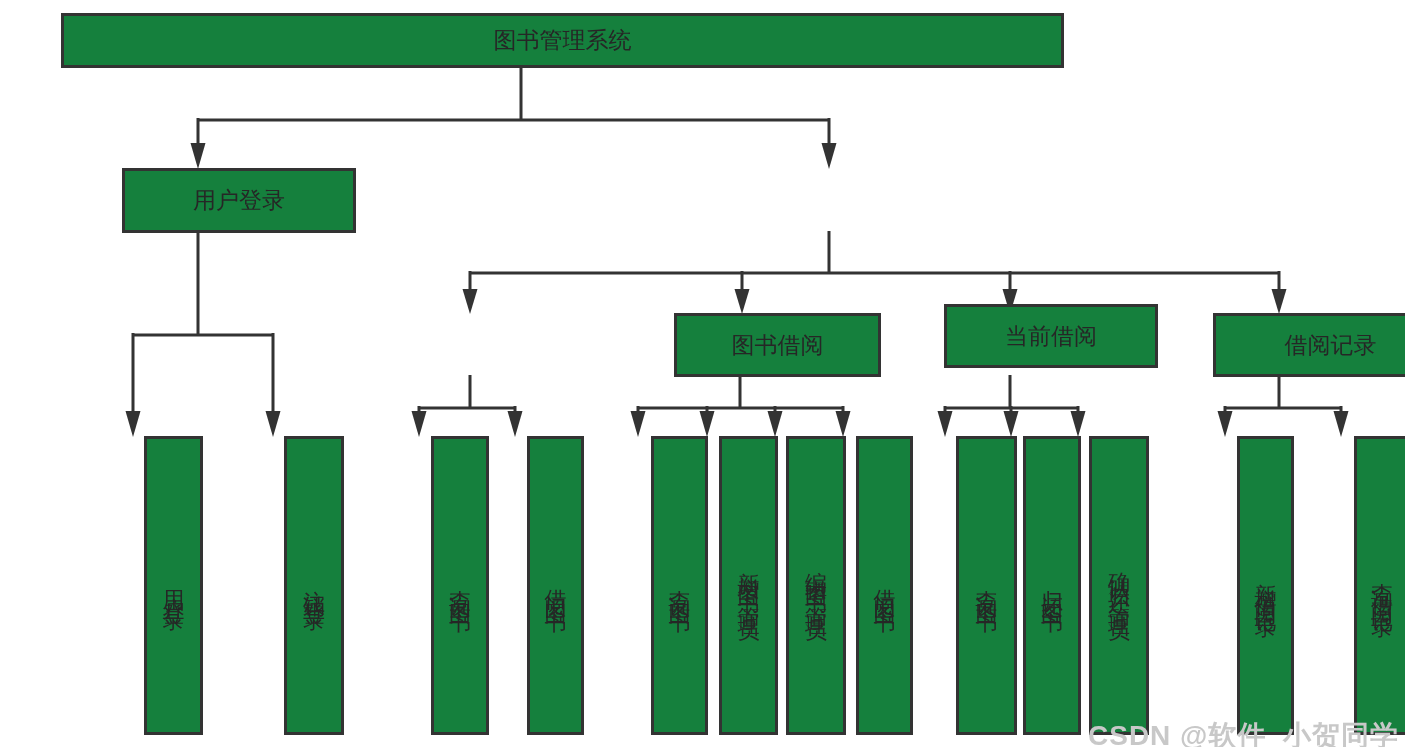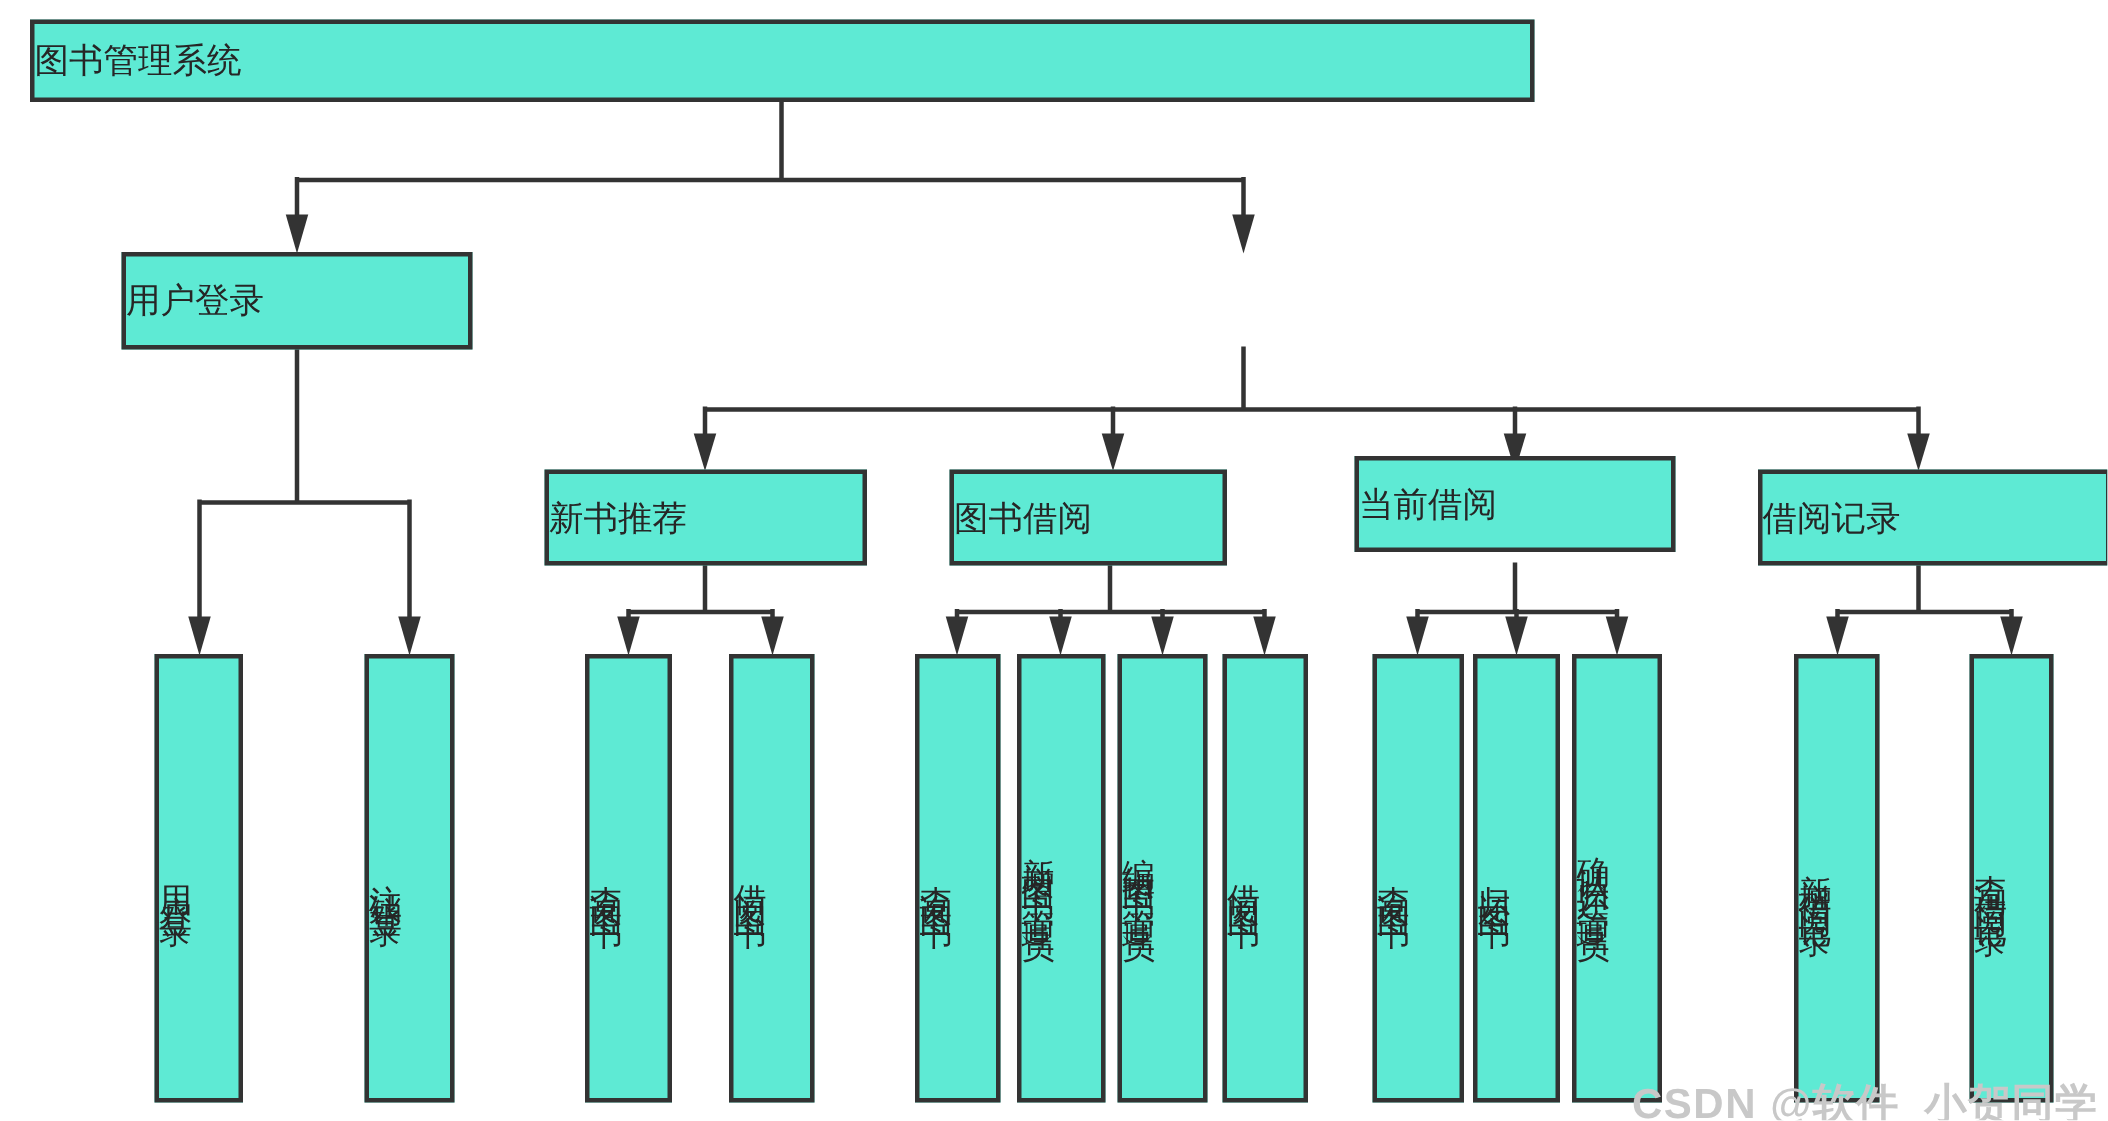--- a/index.html
+++ b/index.html
@@ -15,28 +15,29 @@
     width:1405px;height:747px;
     background:var(--bg);
     font-family:"Liberation Sans","DejaVu Sans",sans-serif;
     overflow:hidden;
   }
   #wires{position:absolute;left:0;top:0;z-index:1;}
   .node{
     position:absolute;
     box-sizing:border-box;
     border:3px solid var(--border);
-    background:#5eead4;
+    background:#15803d;
     display:flex;
     align-items:center;
-    justify-content:flex-start;
+    justify-content:center;
     color:var(--text);
     font-size:23px;
     z-index:2;
     white-space:nowrap;
+    margin-left:41px;
   }
   .leaf span{
     writing-mode:vertical-rl;
     text-orientation:mixed;
     font-size:22px;
     letter-spacing:7px;
     line-height:1;
   }
   #watermark{
     position:absolute;
@@ -99,24 +100,21 @@
   </svg>
 
   <div class="node" style="left:20px;top:13px;width:1003px;height:55px">
     <span>图书管理系统</span>
   </div>
 
   <div class="node" style="left:81px;top:168px;width:234px;height:65px">
     <span>用户登录</span>
   </div>
 
-  <div class="node" style="left:363px;top:313px;width:215px;height:64px">
-    <span>新书推荐</span>
-  </div>
-  <div class="node" style="left:633px;top:313px;width:185px;height:64px">
+  <div class="node" style="left:633px;top:313px;width:207px;height:64px">
     <span>图书借阅</span>
   </div>
   <div class="node" style="left:903px;top:304px;width:214px;height:64px">
     <span>当前借阅</span>
   </div>
   <div class="node" style="left:1172px;top:313px;width:235px;height:64px">
     <span>借阅记录</span>
   </div>
 
   <div class="node leaf" style="left:103px;top:436px;width:59px;height:299px">

